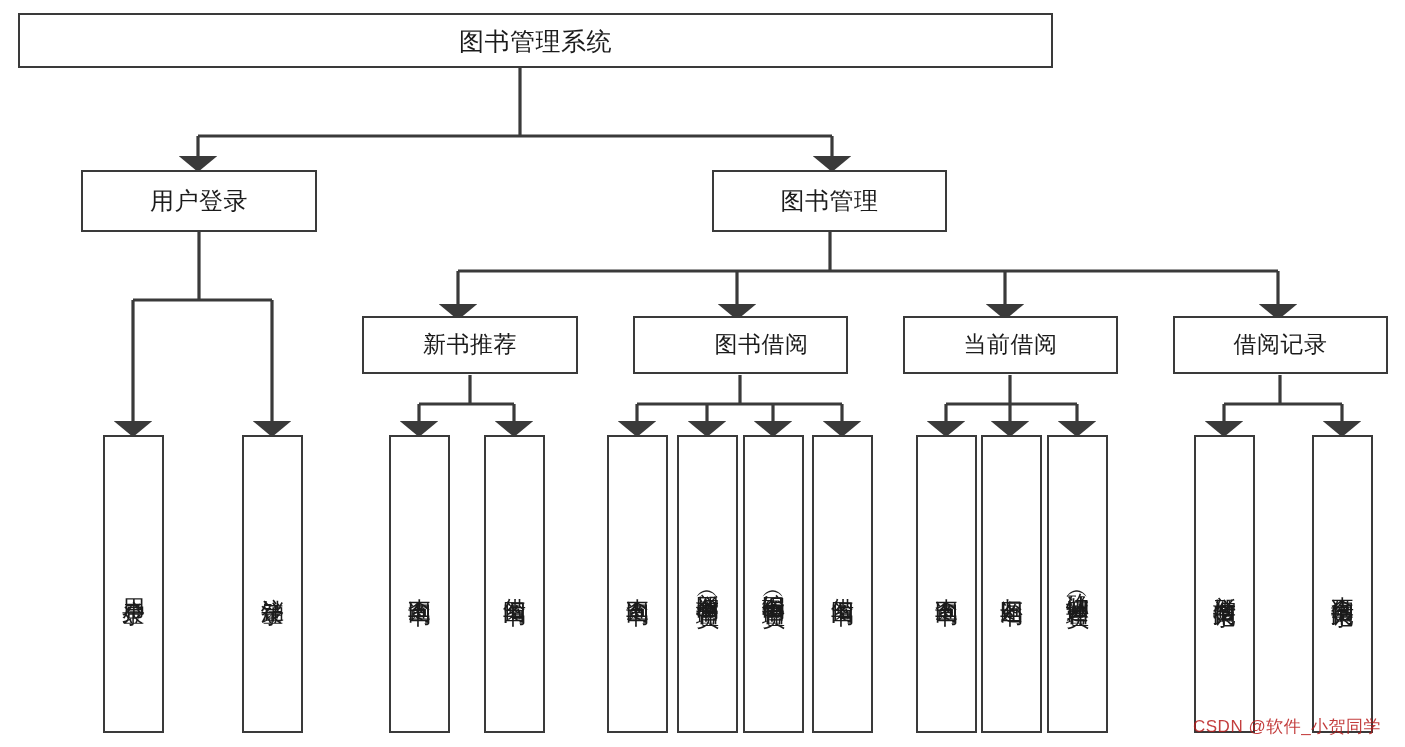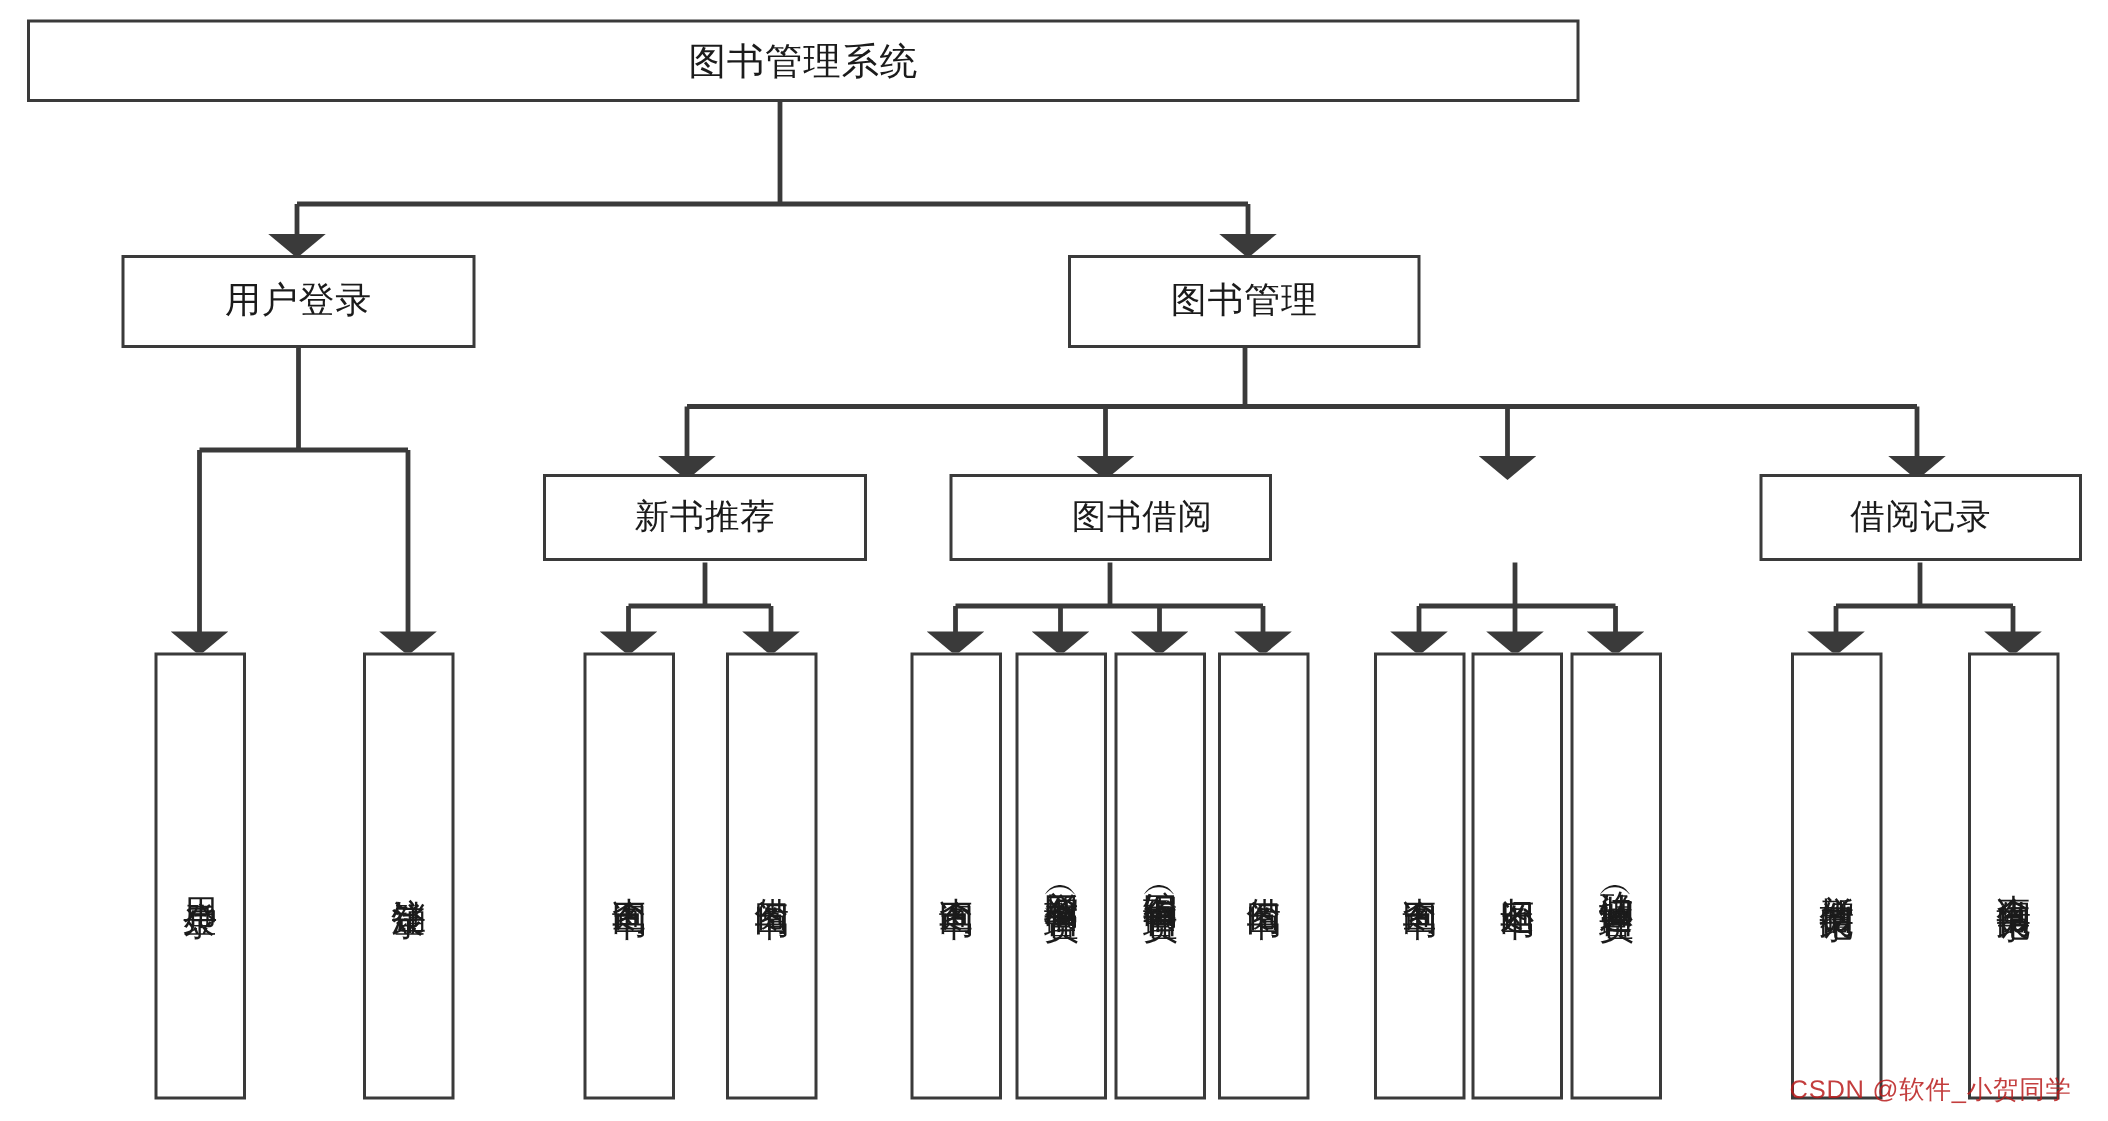--- a/index.html
+++ b/index.html
@@ -138,20 +138,23 @@
   </div>
 
   <div class="node lvl2" style="left:362px; top:316px; width:216px; height:58px;">
     <span class="lbl">新书推荐</span>
   </div>
 
   <div class="node lvl2" style="left:633px; top:316px; width:215px; height:58px;padding-left:42px;">
     <span class="lbl">图书借阅</span>
   </div>
 
+  <div class="node lvl2" style="left:903px; top:316px; width:215px; height:58px;">
+    <span class="lbl">当前借阅</span>
+  </div>
 
   <div class="node lvl2" style="left:1173px; top:316px; width:215px; height:58px;justify-content:center;">
     <span class="lbl">借阅记录</span>
   </div>
 
   <div class="node leaf" style="left:103px; top:435px; width:61px; height:298px;">
     <span class="lbl">用户登录</span>
   </div>
 
   <div class="node leaf" style="left:242px; top:435px; width:61px; height:298px;">

